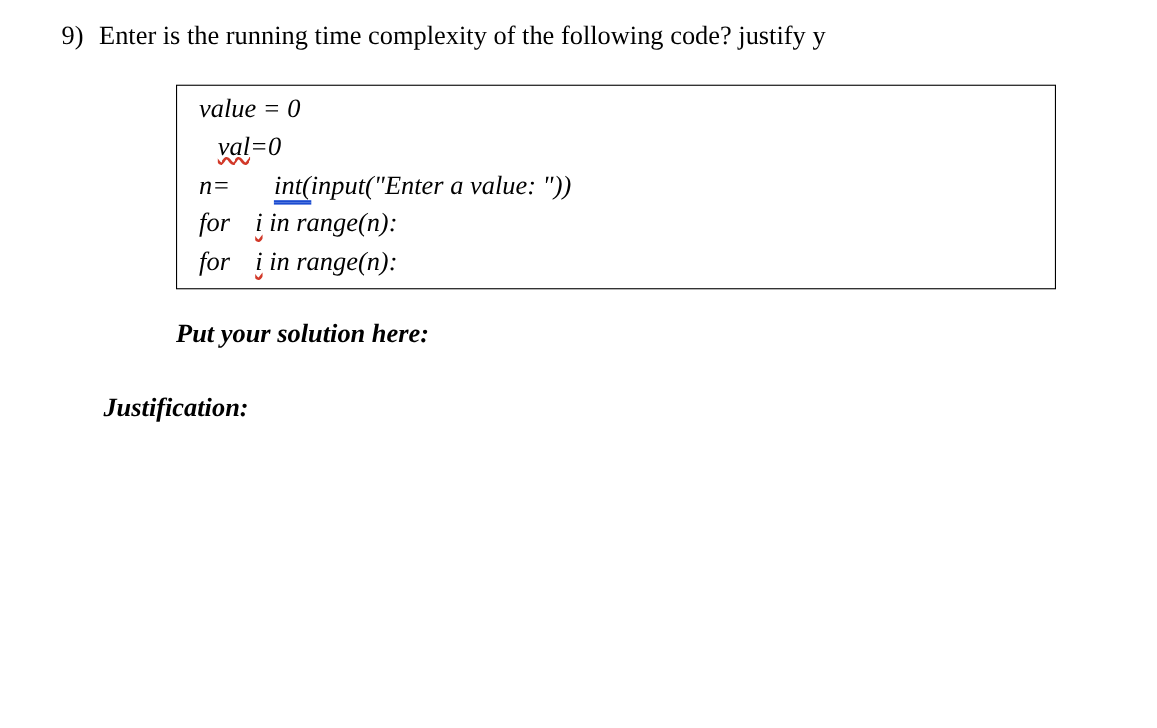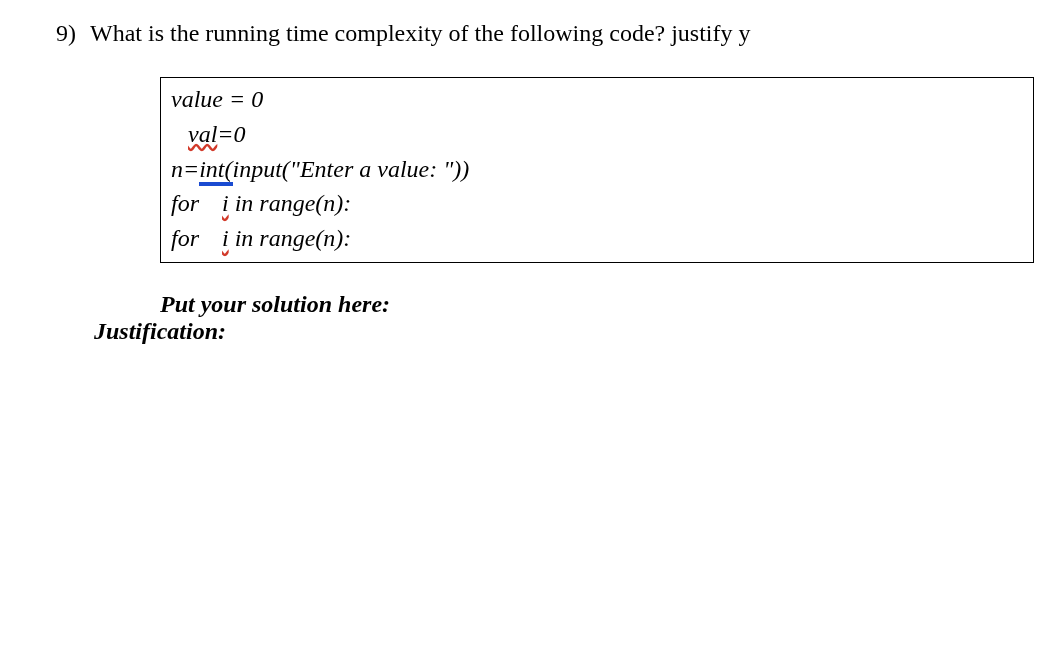--- a/index.html
+++ b/index.html
@@ -22,65 +22,67 @@
       text-align: right;
       padding-right: 14px;
     }
     .question-text {
       flex: 1;
     }
     .code-box {
       border: 1.5px solid #000;
       margin-left: 130px;
       margin-right: 80px;
-      padding: 4px 10px 6px 10px;
+      padding: 4px 10px 6px 20px;
       font-style: italic;
       line-height: 1.45;
       margin-bottom: 28px;
-      width: 874px;
+      width: 800px;
       box-sizing: border-box;
     }
     .code-line {
       white-space: pre;
     }
     .indent1 { padding-left: 36px; }
     .indent2 { padding-left: 76px; }
     .kw-int {
       border-bottom: 2px solid #1a4bd1;
       position: relative;
+      margin-left: 40px;
     }
     .kw-int::after {
       content: "";
       position: absolute;
       left: 0; right: 0; bottom: -4px;
       border-bottom: 2px solid #1a4bd1;
     }
     .spellerr {
       text-decoration-line: underline;
       text-decoration-style: wavy;
       text-decoration-color: #d23a2a;
       margin-left: 17px;
     }
     .prompt {
       margin-left: 130px;
       font-style: italic;
       font-weight: bold;
+      margin-bottom: 40px;
     }
     .justification {
       margin-left: 64px;
       font-style: italic;
       font-weight: bold;
     }
   </style>
 </head>
 <body>
 
 <div class="question-row">
   <div class="question-number">9)</div>
-  <div class="question-text">What is the running time complexity of the following code? justify y</div>
+  <div class="question-text">Enter is the running time complexity of the following code? justify y</div>
 </div>
 
 <div class="code-box">
   <div class="code-line"><span>value = 0</span></div>
   <div class="code-line"><span class="spellerr">val</span><span>=0</span></div>
   <div class="code-line"><span>n=</span><span class="kw-int">int(</span><span>input("Enter a value: "))</span></div>
   <div class="code-line"><span>for </span><span class="spellerr">i</span><span> in range(n):</span></div>
   <div class="code-line"><span>for </span><span class="spellerr">i</span><span> in range(n):</span></div>
 </div>
 

